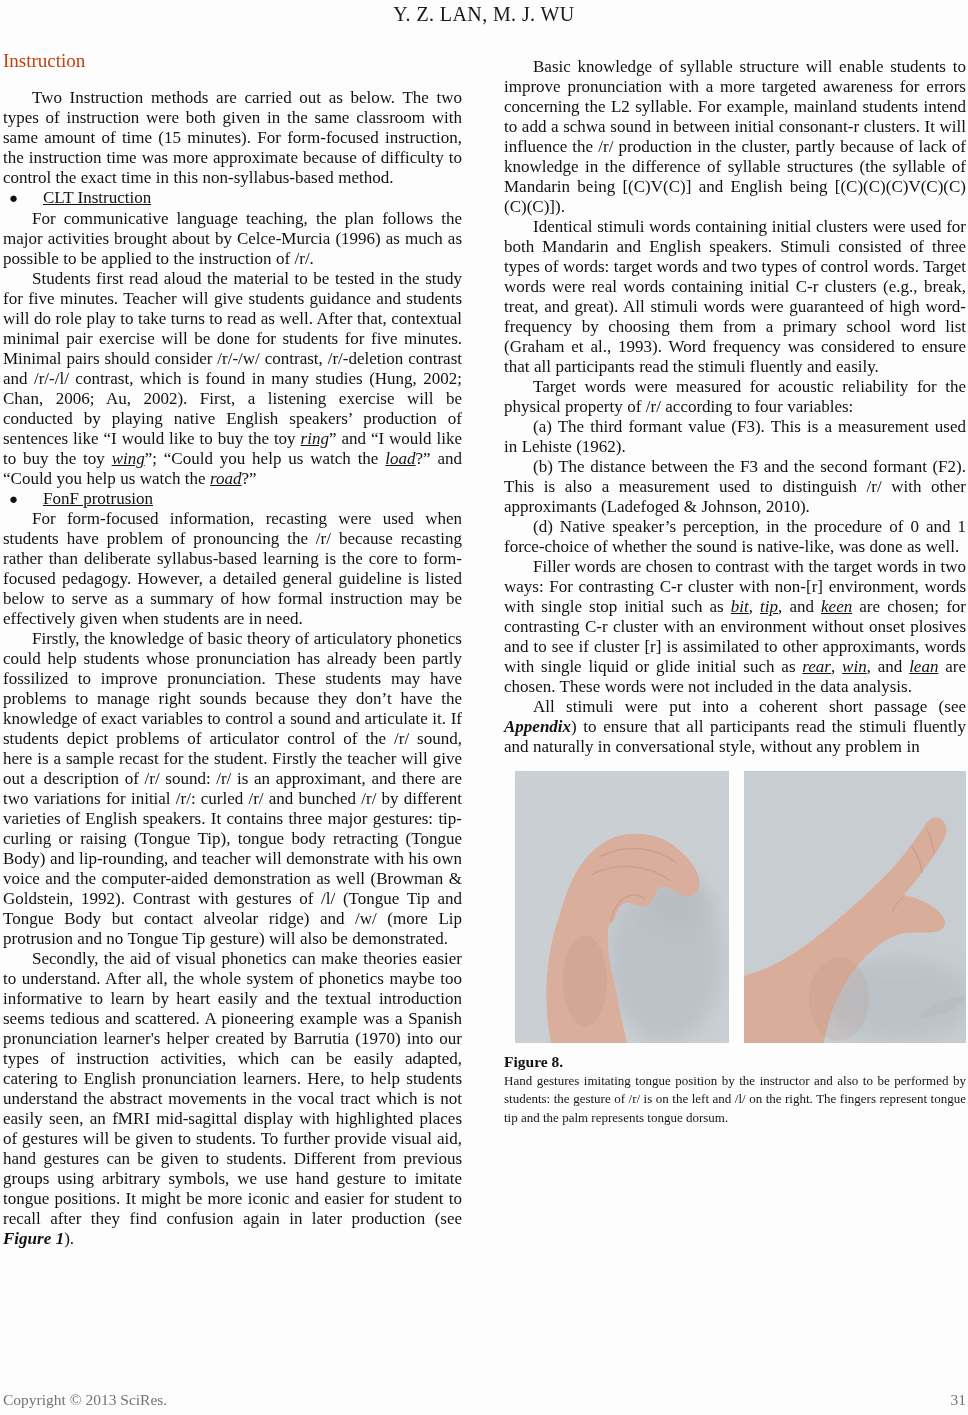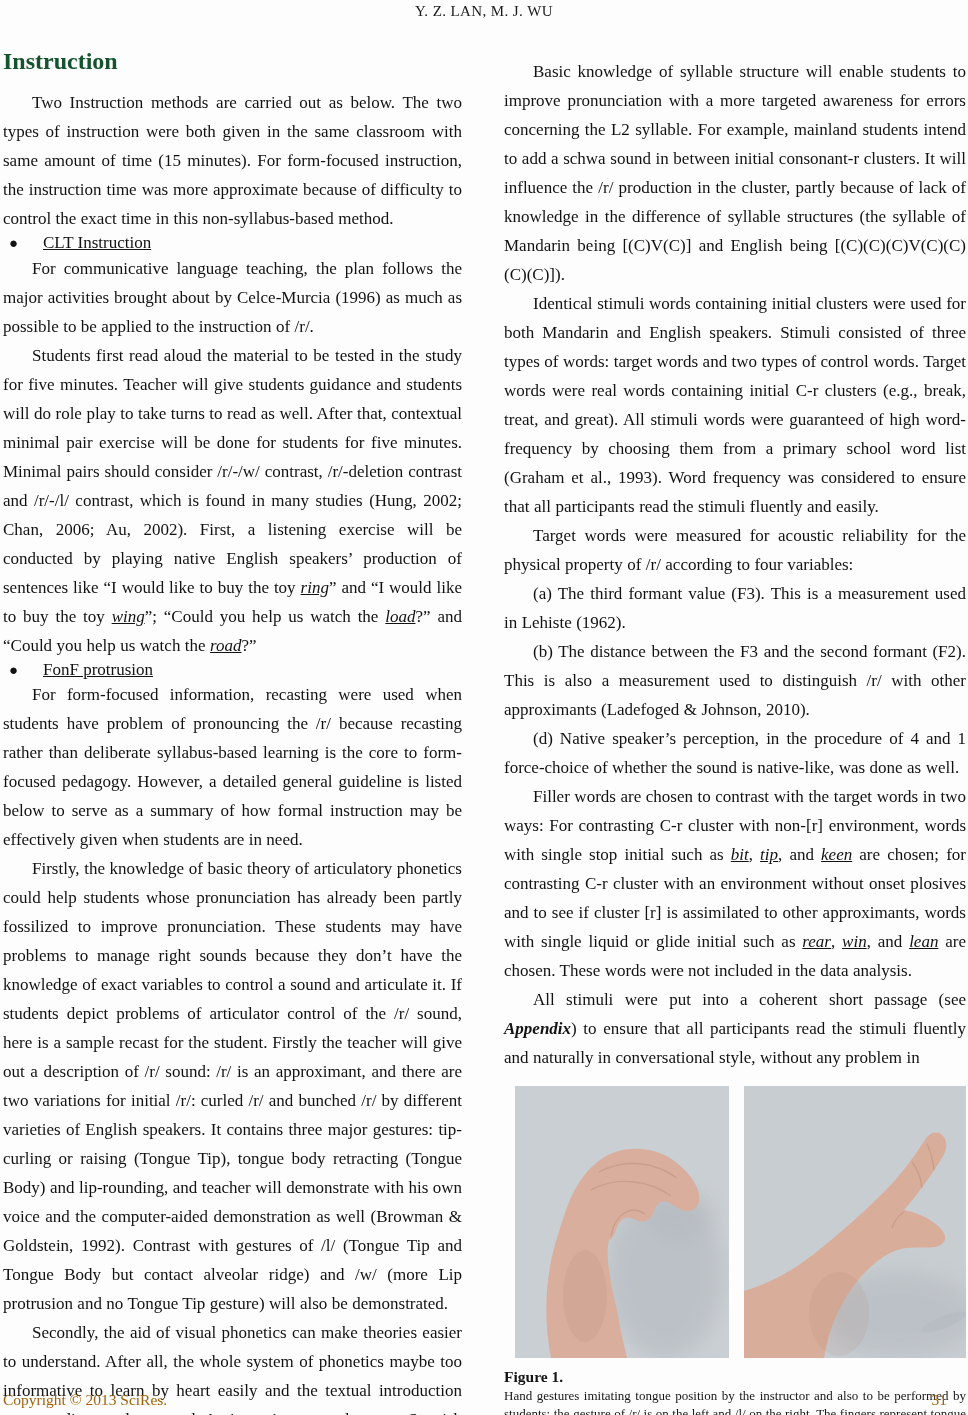--- a/index.html
+++ b/index.html
@@ -3,51 +3,51 @@
 <meta charset="utf-8">
 <style>
   html,body{margin:0;padding:0;}
   body{
     width:968px;height:1415px;position:relative;overflow:hidden;
     background:#fdfdfd;color:#121212;
     font-family:"Liberation Serif", serif;
   }
   .running-header{
     position:absolute;top:3px;left:0;width:100%;
-    text-align:center;font-size:15px;letter-spacing:.4px;color:#1a1a1a;
+    text-align:center;font-size:20px;letter-spacing:.4px;color:#1a1a1a;
   }
   .columns{
     position:absolute;top:50px;left:3px;width:963px;
     display:flex;gap:42px;align-items:flex-start;
   }
   .col{width:459px;}
   .col.right{width:462px;margin-top:7px;}
   .col > :first-child{margin-top:0;}
   h2{
-    font-size:24px;font-weight:bold;margin:7px 0 16px 0;line-height:22px;color:#14532d;
+    font-size:19px;font-weight:normal;margin:7px 0 16px 0;line-height:22px;color:#c2410c;
   }
   p{
-    margin:0;font-size:17px;line-height:29px;text-align:justify;text-indent:29px;
+    margin:0;font-size:17px;line-height:20px;text-align:justify;text-indent:29px;
     word-spacing:.2px;
   }
   .bullet{
     display:flex;font-size:17px;line-height:20.6px;
   }
   .bullet .dot{width:34px;padding-left:6px;font-size:15px;}
   .bullet .btxt{flex:1;text-decoration:underline;}
   .it{font-style:italic;text-decoration:underline;}
   .bd{font-weight:bold;font-style:italic;}
   .figure{margin-top:14px;}
   .photos{display:flex;gap:15px;padding-left:11px;}
   .photos svg{display:block;}
   .fig-label{font-weight:bold;font-size:15.5px;margin-top:9px;line-height:19px;}
   .fig-caption{font-size:13px;line-height:18.4px;text-align:justify;margin-top:1px;color:#161616;}
   .page-footer{
-    position:absolute;left:3px;right:21px;bottom:6px;
-    display:flex;justify-content:space-between;font-size:15.5px;color:#a16207;
+    position:absolute;left:3px;right:2px;bottom:6px;
+    display:flex;justify-content:space-between;font-size:15.5px;color:#737373;
   }
 </style>
 </head>
 <body>
 
 <div class="running-header">Y. Z. LAN, M. J. WU</div>
 
 <div class="columns">
   <div class="col left">
       <h2>Instruction</h2>
@@ -67,21 +67,21 @@
       <p><span>Secondly, the aid of visual phonetics can make theories easier to understand. After all, the whole system of phonetics maybe too informative to learn by heart easily and the textual introduction seems tedious and scattered. A pioneering example was a Spanish pronunciation learner's helper created by Barrutia (1970) into our types of instruction activities, which can be easily adapted, catering to English pronunciation learners. Here, to help students understand the abstract movements in the vocal tract which is not easily seen, an fMRI mid-sagittal display with highlighted places of gestures will be given to students. To further provide visual aid, hand gestures can be given to students. Different from previous groups using arbitrary symbols, we use hand gesture to imitate tongue positions. It might be more iconic and easier for student to recall after they find confusion again in later production (see </span><span class="bd">Figure 1</span><span>).</span></p>
     </div>
 
   <div class="col right">
     <div>
         <p><span>Basic knowledge of syllable structure will enable students to improve pronunciation with a more targeted awareness for errors concerning the L2 syllable. For example, mainland students intend to add a schwa sound in between initial consonant-r clusters. It will influence the /r/ production in the cluster, partly because of lack of knowledge in the difference of syllable structures (the syllable of Mandarin being [(C)V(C)] and English being [(C)(C)(C)V(C)(C)(C)(C)]).</span></p>
         <p><span>Identical stimuli words containing initial clusters were used for both Mandarin and English speakers. Stimuli consisted of three types of words: target words and two types of control words. Target words were real words containing initial C-r clusters (e.g., break, treat, and great). All stimuli words were guaranteed of high word-frequency by choosing them from a primary school word list (Graham et al., 1993). Word frequency was considered to ensure that all participants read the stimuli fluently and easily.</span></p>
         <p><span>Target words were measured for acoustic reliability for the physical property of /r/ according to four variables:</span></p>
         <p><span>(a) The third formant value (F3). This is a measurement used in Lehiste (1962).</span></p>
         <p><span>(b) The distance between the F3 and the second formant (F2). This is also a measurement used to distinguish /r/ with other approximants (Ladefoged &amp; Johnson, 2010).</span></p>
-        <p><span>(d) Native speaker’s perception, in the procedure of 4 and 1 force-choice of whether the sound is native-like, was done as well.</span></p>
+        <p><span>(d) Native speaker’s perception, in the procedure of 0 and 1 force-choice of whether the sound is native-like, was done as well.</span></p>
         <p><span>Filler words are chosen to contrast with the target words in two ways: For contrasting C-r cluster with non-[r] environment, words with single stop initial such as </span><span class="it">bit</span><span>, </span><span class="it">tip</span><span>, and </span><span class="it">keen</span><span> are chosen; for contrasting C-r cluster with an environment without onset plosives and to see if cluster [r] is assimilated to other approximants, words with single liquid or glide initial such as </span><span class="it">rear</span><span>, </span><span class="it">win</span><span>, and </span><span class="it">lean</span><span> are chosen. These words were not included in the data analysis.</span></p>
         <p><span>All stimuli were put into a coherent short passage (see </span><span class="bd">Appendix</span><span>) to ensure that all participants read the stimuli fluently and naturally in conversational style, without any problem in</span></p>
       </div>
 
     <div class="figure">
       <div class="photos">
 
         <svg width="214" height="272" viewBox="0 0 214 272">
           <defs>
             <filter id="blurL" x="-60%" y="-60%" width="220%" height="220%">
@@ -104,21 +104,21 @@
           </defs>
           <rect x="0" y="0" width="222" height="272" fill="#c8cdd2"></rect>
           <ellipse cx="155" cy="228" rx="76" ry="42" opacity="0.5" filter="url(#blurR)" fill="#b2b7bd"></ellipse>
           <ellipse cx="200" cy="236" rx="24" ry="6" opacity="0.45" transform="rotate(-22 200 236)" fill="#b2b7bd"></ellipse>
           <path d="M 0 272 L 0 205 C 25 198 48 185 70 168 C 95 148 118 128 140 106 C 158 88 172 68 181 54 C 186 46 194 44 199 50 C 204 56 203 64 198 72 C 188 88 174 108 160 124 C 170 126 184 131 193 139 C 201 146 204 153 198 158 C 190 164 176 160 162 162 C 144 164 124 180 108 202 C 94 222 84 246 80 272 Z" fill="#d8ad9a"></path>
           <path fill="none" stroke-width="1.4" opacity="0.45" d="M 183 58 C 187 66 189 74 190 84 M 168 76 C 174 84 177 92 178 102 M 160 126 C 154 130 150 136 148 142" stroke="#b78d7b"></path>
           <ellipse cx="95" cy="228" rx="30" ry="42" opacity="0.16" fill="#b78d7b"></ellipse>
         </svg>
 
       </div>
-      <div class="fig-label">Figure 1.</div>
+      <div class="fig-label">Figure 8.</div>
       <div class="fig-caption">Hand gestures imitating tongue position by the instructor and also to be performed by students: the gesture of /r/ is on the left and /l/ on the right. The fingers represent tongue tip and the palm represents tongue dorsum.</div>
     </div>
   </div>
 </div>
 
 <div class="page-footer">
   <span>Copyright © 2013 SciRes.</span>
   <span>31</span>
 </div>
 

